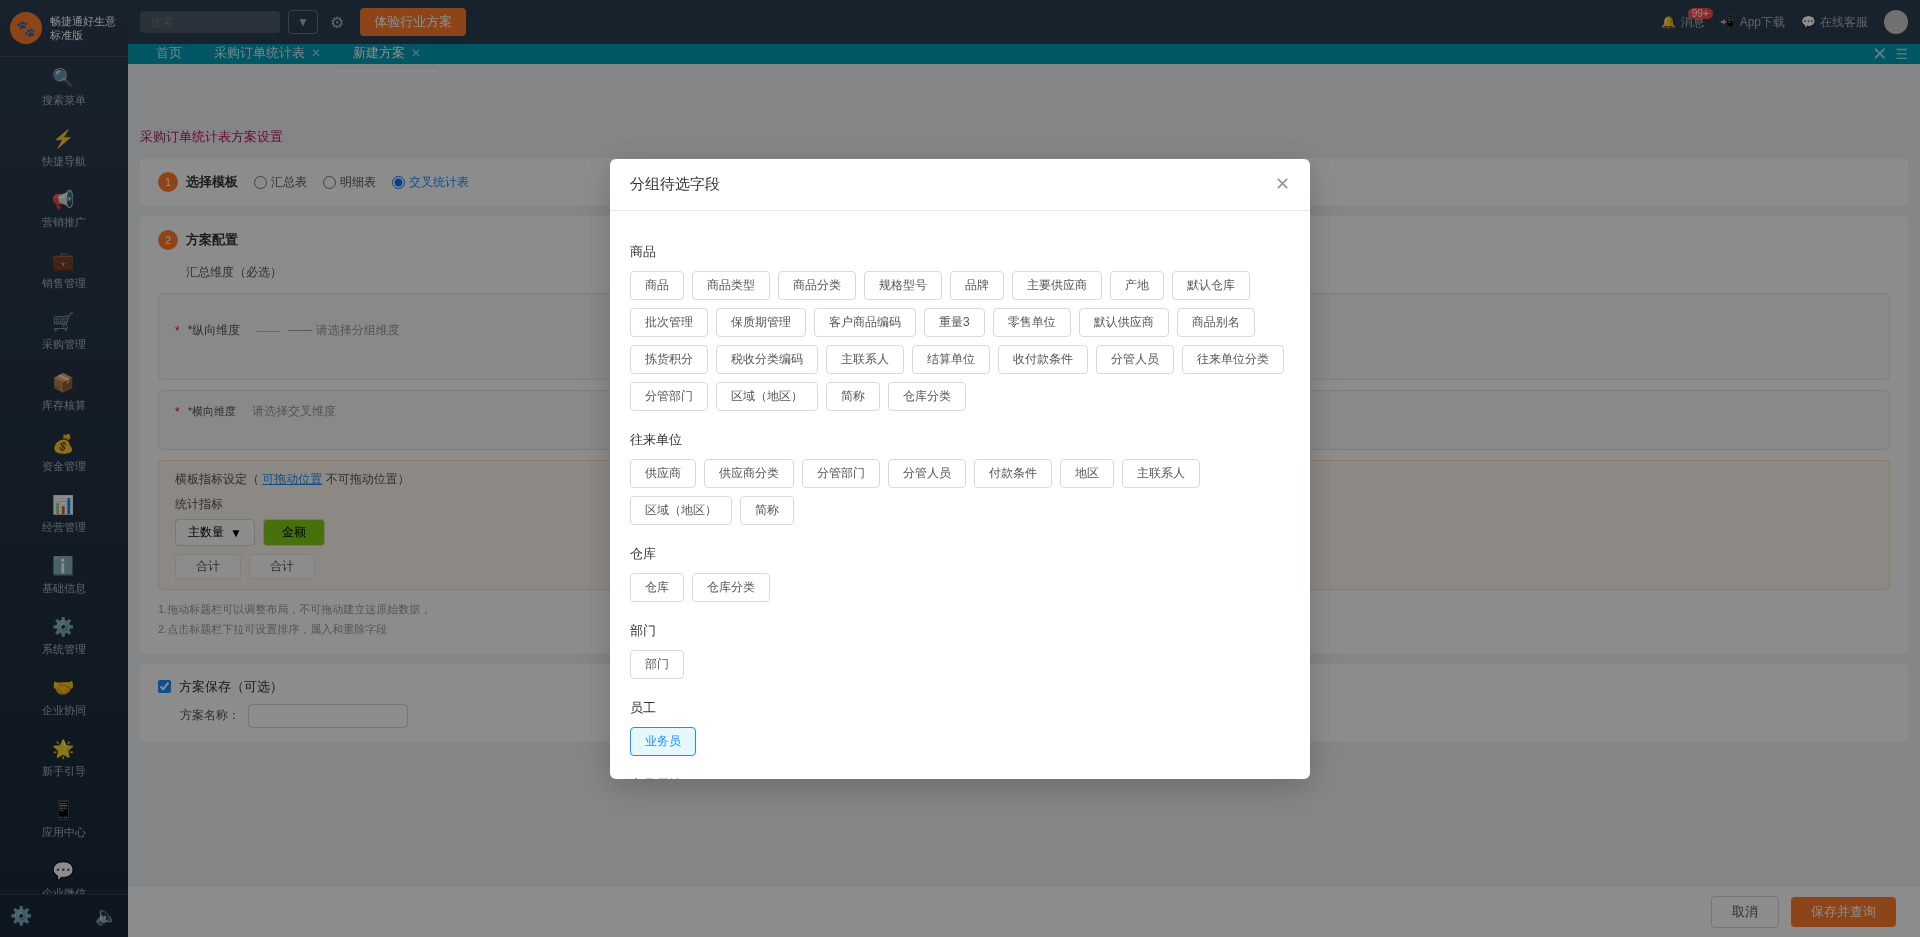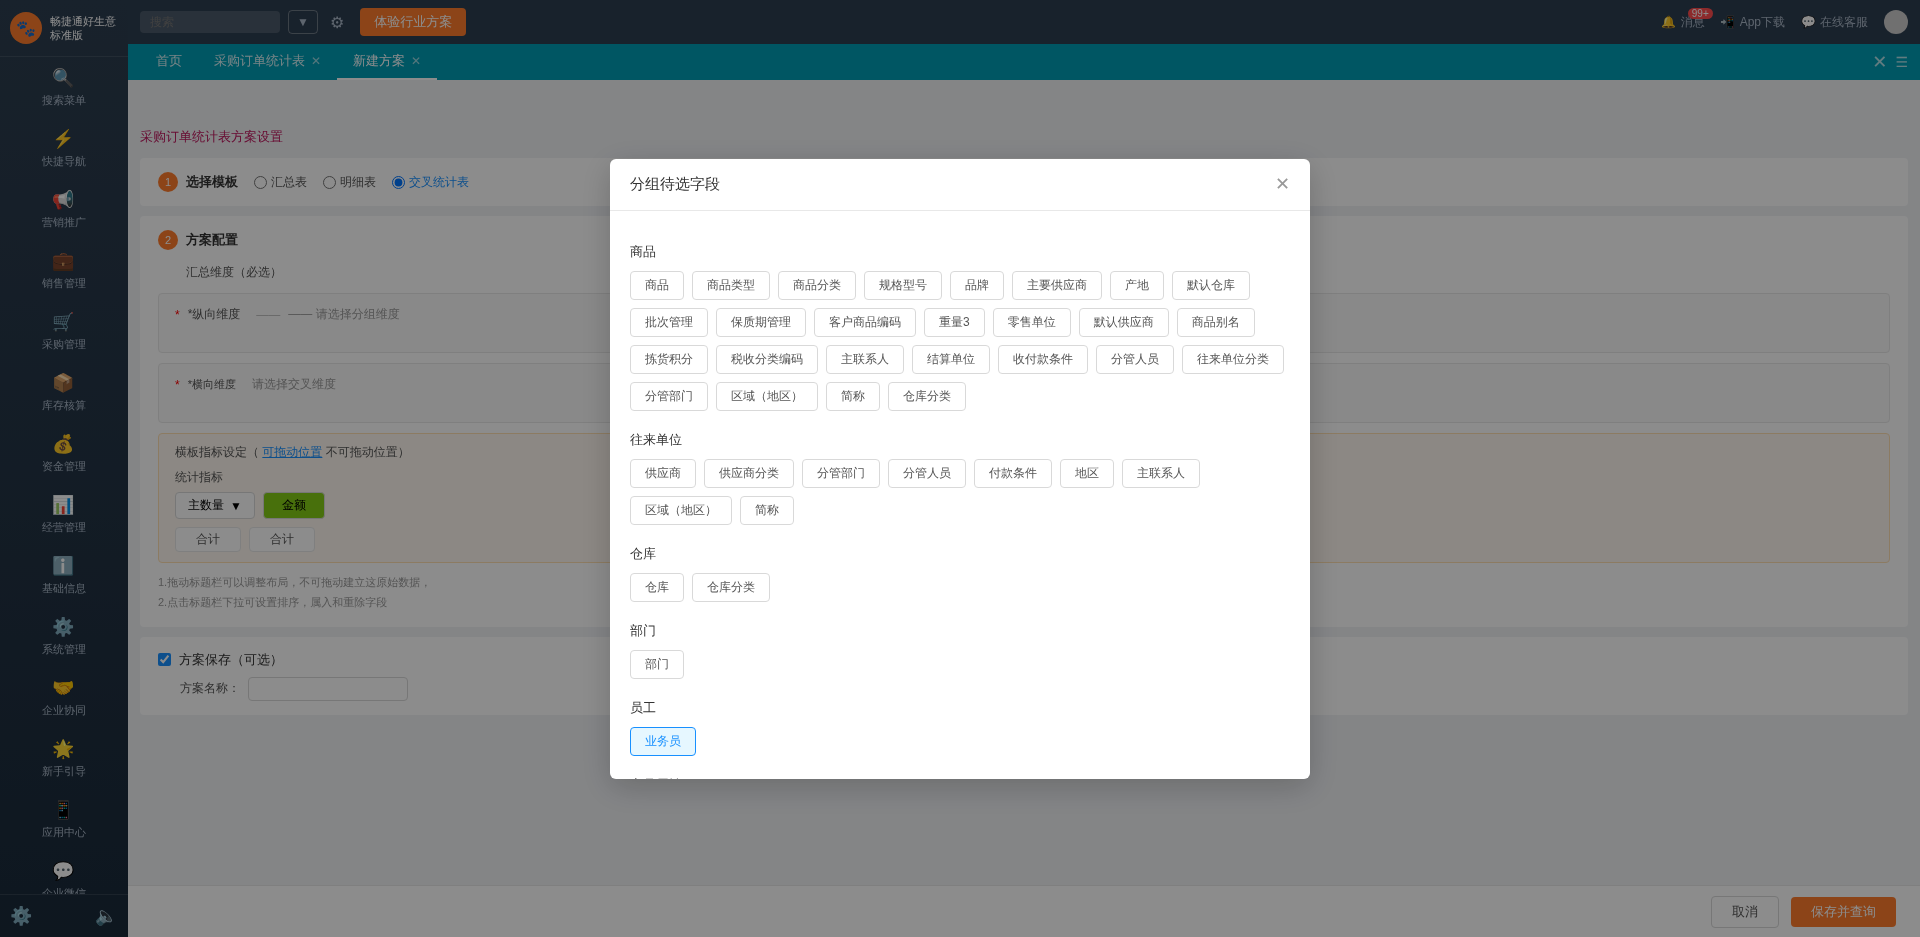--- a/index.html
+++ b/index.html
@@ -56,21 +56,21 @@
     .header-badge-wrap { position: relative; }
     .header-badge { 
       position: absolute; top: -6px; right: -8px; background: #ff4d4f; color: white;
       font-size: 10px; border-radius: 8px; padding: 0 4px; min-width: 16px; text-align: center;
     }
     .header-right-item { display: flex; align-items: center; gap: 4px; cursor: pointer; }
     .header-avatar { width: 24px; height: 24px; border-radius: 50%; background: #ccc; }
 
     
     .tab-bar {
-      position: fixed; left: 128px; top: 44px; right: 0; height: 36px;
+      position: fixed; left: 128px; top: 44px; right: 0; height: 20px;
       background: white; border-bottom: 1px solid #e8e8e8;
       display: flex; align-items: center; padding: 0 12px; gap: 0; z-index: 98;
     }
     .tab-item {
       padding: 8px 16px; font-size: 13px; cursor: pointer; color: #666;
       border-bottom: 2px solid transparent; white-space: nowrap;
       display: flex; align-items: center; gap: 6px;
     }
     .tab-item.active { color: #1890ff; border-bottom-color: #1890ff; }
     .tab-close { font-size: 12px; color: #999; }
@@ -299,21 +299,21 @@
     <div class="step" style="margin-bottom:14px;">
       <div class="step-num">2</div>
       <div class="step-label">方案配置</div>
     </div>
     <div class="config-row">
       <span class="config-label">汇总维度（必选）</span>
     </div>
     <div style="background:#f9f9f9; border:1px solid #e8e8e8; border-radius:4px; padding:12px 16px; margin-bottom:10px; min-height:60px;">
       <div class="config-row">
         <span style="color:red; font-size:12px;">*</span>
-        <span style="font-size:12px; color:#555; margin: 0 8px;">*纵向维度</span>
+        <span style="font-size:12px; color:#555; margin: 16px 8px;">*纵向维度</span>
         <span style="color:#bbb; font-size:12px; margin:0 8px;">——</span>
         <span style="font-size:12px; color:#999;">——  请选择分组维度</span>
       </div>
     </div>
     <div style="background:#f9f9f9; border:1px solid #e8e8e8; border-radius:4px; padding:12px 16px; margin-bottom:10px; min-height:60px;">
       <div class="config-row">
         <span style="color:red; font-size:12px;">*</span>
         <span style="font-size:11px; color:#555; margin:0 8px;">*横向维度</span>
         <span style="font-size:12px; color:#999; margin-left:8px;">请选择交叉维度</span>
       </div>

